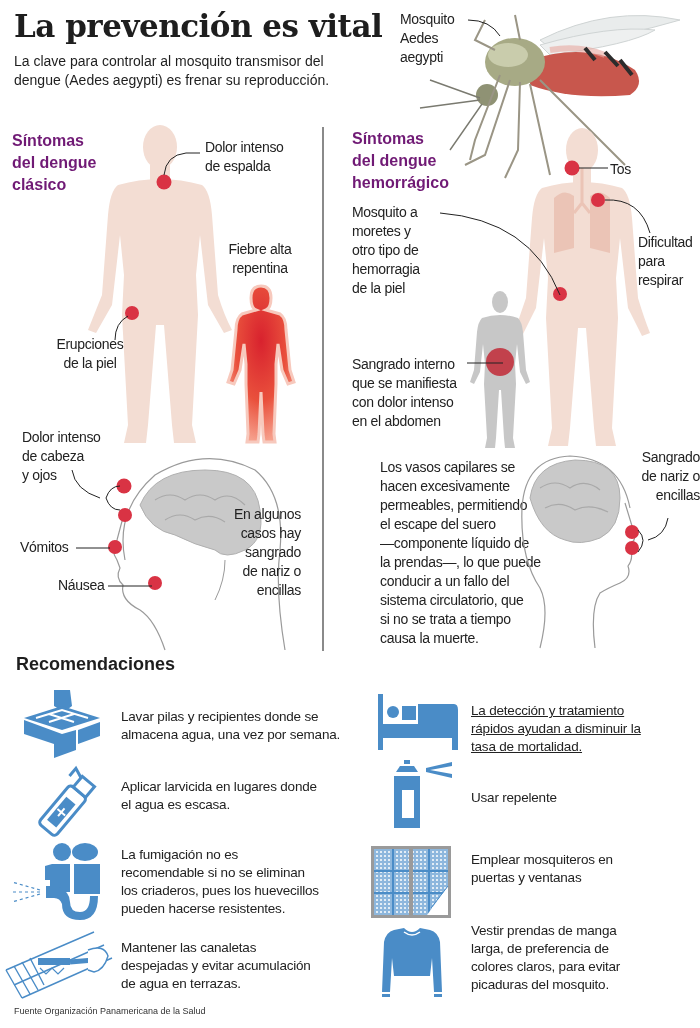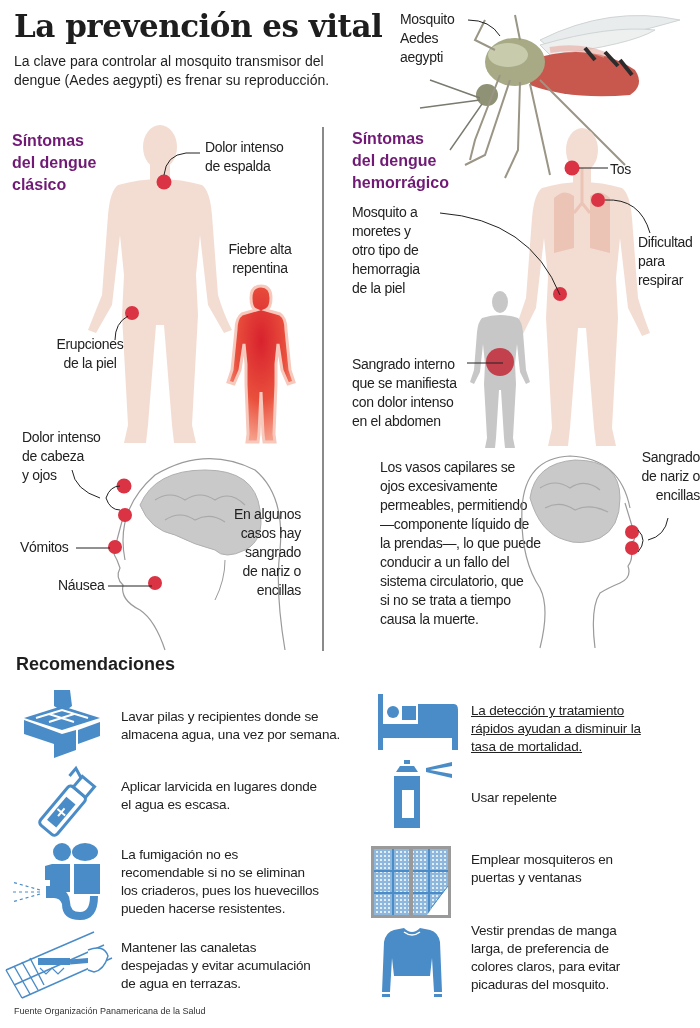--- a/index.html
+++ b/index.html
@@ -180,22 +180,23 @@
   </svg>
 <div class="abs label big" style="left:352px;top:355px;">
   <div>Sangrado interno</div>
   <div>que se manifiesta</div>
   <div>con dolor intenso</div>
   <div>en el abdomen</div>
 </div>
 
 <div class="abs label big" style="left:352px;top:458px;width:170px;margin-left:28px;">
   <div>Los vasos capilares se</div>
-  <div>ojos excesivamente</div>
+  <div>hacen excesivamente</div>
   <div>permeables, permitiendo</div>
+  <div>el escape del suero</div>
   <div>—componente líquido de</div>
   <div>la prendas—, lo que puede</div>
   <div>conducir a un fallo del</div>
   <div>sistema circulatorio, que</div>
   <div>si no se trata a tiempo</div>
   <div>causa la muerte.</div>
 </div>
 
 <svg style="left:520px;top:448px;" width="140" height="200" viewBox="0 0 140 200">
   <path d="M110 60 Q100 10 50 8 Q5 10 2 60 Q0 110 20 140 Q30 160 20 200" stroke="#9a9a9a" stroke-width="1.2" fill="none"></path>

